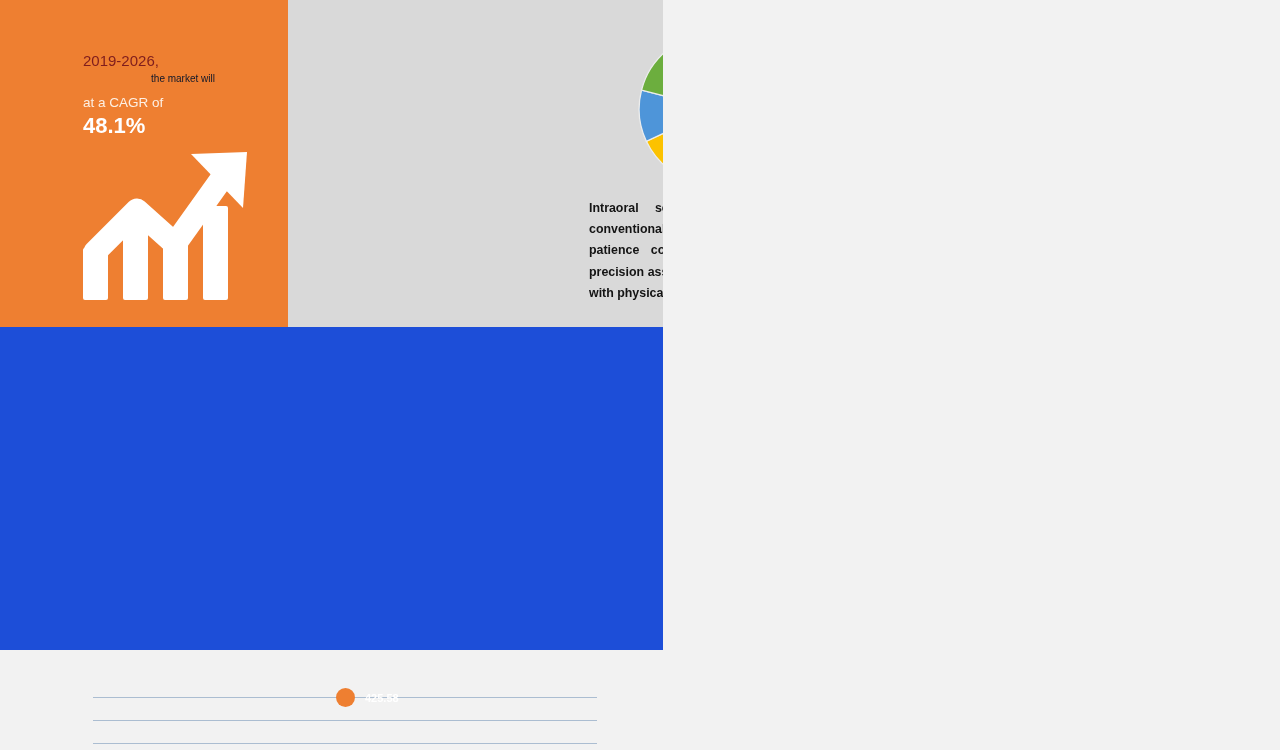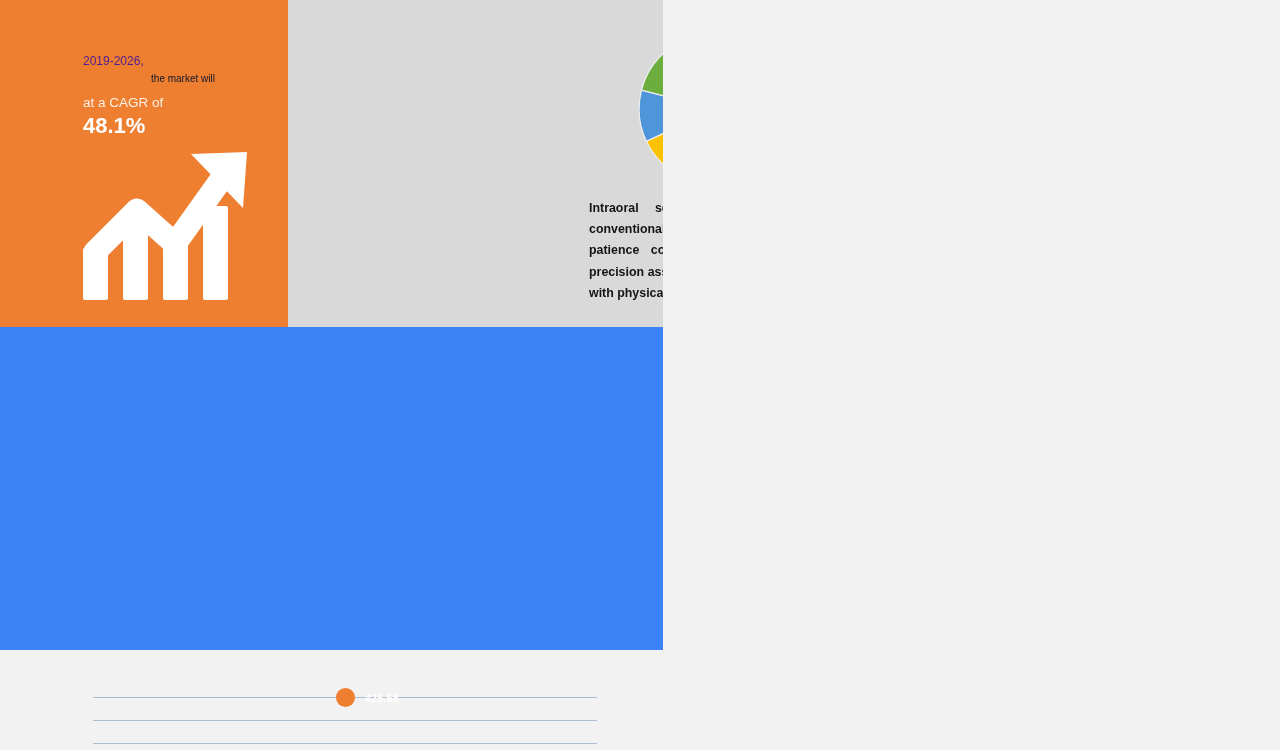--- a/index.html
+++ b/index.html
@@ -15,30 +15,30 @@
   #panel-orange {
     position:absolute; left:0; top:0; width:288px; height:327px;
     background:#ee7f31;
   }
   #panel-gray {
     position:absolute; left:288px; top:0; width:375px; height:327px;
     background:#d9d9d9;
   }
   #panel-navy {
     position:absolute; left:0; top:327px; width:663px; height:323px;
-    background:#3b82f6;
+    background:#1d4ed8;
   }
   #panel-right {
     position:absolute; left:663px; top:0; width:617px; height:750px;
     background:#f2f2f2;
   }
 
   
   .accel-text { position:absolute; left:83px; top:52px; width:200px; color:#fff; }
-  .accel-l1 { font-size:12px; line-height:18px; color:#4c1d95; }
+  .accel-l1 { font-size:15px; line-height:18px; color:#7f1d1d; }
   .accel-l2 { font-size:10px; line-height:18px; color:#0f172a;text-align:center; }
   .accel-big { font-size:25px; font-weight:bold; letter-spacing:-0.3px; line-height:30px; margin-top:1px; }
   .accel-l3 { font-size:13.5px; line-height:19px; color:#fdf0e4; margin-top:5px; }
   .accel-cagr { font-size:22px; font-weight:bold; line-height:27px; }
 
   #growth-arrow-icon { position:absolute; left:75px; top:148px; width:180px; height:155px; }
 
   
   #donut-chart { position:absolute; left:348px; top:30px; width:158px; height:158px; }
   .pct-block { position:absolute; left:532px; top:28px; width:118px; }

